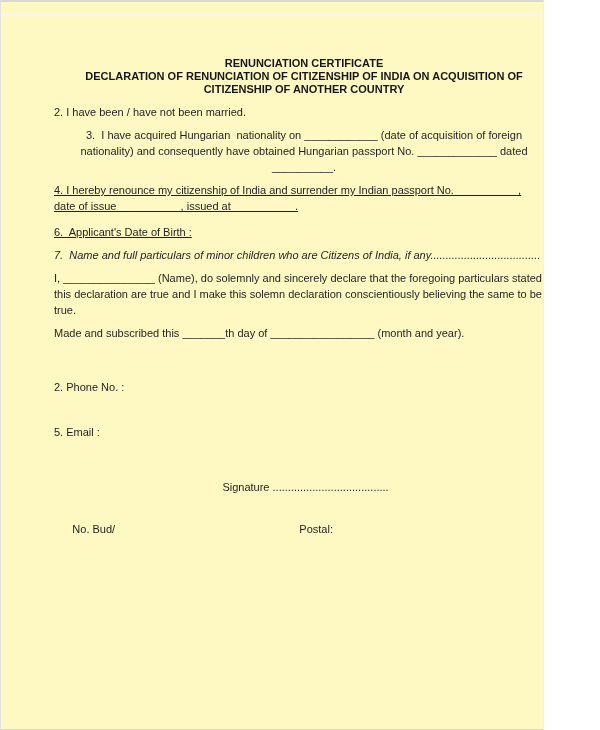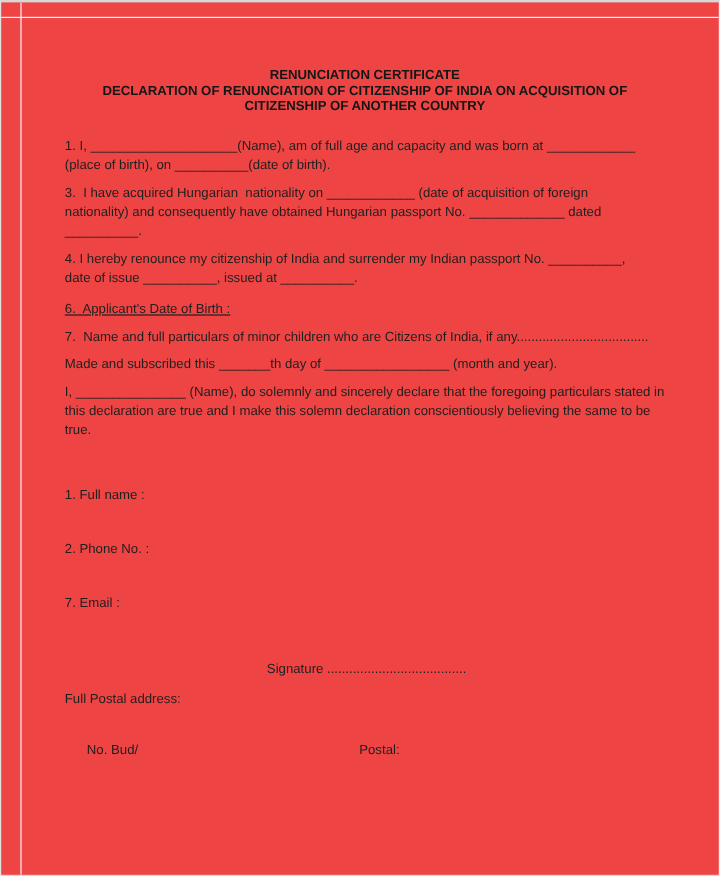--- a/index.html
+++ b/index.html
@@ -1,21 +1,21 @@
 <!DOCTYPE html>
 <html><head>
 <meta charset="utf-8">
 <style>
   html, body { margin: 0; padding: 0; background: #ffffff; }
   .page {
     position: relative;
-    width: 600px;
+    width: 544px;
     height: 730px;
     box-sizing: border-box;
-    background: #ef4444;
+    background: #fef9c3;
     border-top: 2px solid #d8d8d8;
     border-left: 1px solid #e2e2e2;
     border-right: 1px solid #f0f0f0;
     border-bottom: 1px solid #dadada;
     font-family: "Liberation Sans", "DejaVu Sans", sans-serif;
     font-size: 11px;
     color: #1f1f1f;
     overflow: hidden;
   }
   .edge-line-v {
@@ -40,25 +40,25 @@
     line-height: 13px;
     white-space: pre;
     color: #161616;
   }
   .para {
     white-space: pre;
     line-height: 16px;
   }
   .p-clause1 { margin-top: 18px; }
   .p-clause2 { margin-top: 8px; }
-  .p-clause3 { margin-top: 7px; }
-  .p-clause4 { margin-top: 7px; }
+  .p-clause3 { margin-top: 7px; text-align: center; }
+  .p-clause4 { margin-top: 7px; text-decoration: underline; }
   .p-clause5 { margin-top: 2px; }
   .p-clause6 { margin-top: 10px; text-decoration: underline; }
-  .p-clause7 { margin-top: 7px; }
+  .p-clause7 { margin-top: 7px; font-style: italic; }
   .p-solemn  { margin-top: 7px; }
   .p-made    { margin-top: 7px; }
   .particulars { margin-top: 9px; line-height: 15px; white-space: pre; }
   .p-signature { margin-top: 9px; text-align: center; }
   .p-postal    { margin-top: 9px; }
   .footer-row  { margin-top: 10px; white-space: pre; line-height: 16px; }
   .footer-number { display: inline-block; width: 227px; }
 </style>
 </head>
 <body>
@@ -66,50 +66,47 @@
 <div class="page">
   <div class="edge-line-v"></div>
   <div class="edge-line-h"></div>
 
   <div class="content">
 
     <div class="doc-title">RENUNCIATION CERTIFICATE
 DECLARATION OF RENUNCIATION OF CITIZENSHIP OF INDIA ON ACQUISITION OF
 CITIZENSHIP OF ANOTHER COUNTRY</div>
 
-    <div class="para p-clause1">1. I, ____________________(Name), am of full age and capacity and was born at ____________
-(place of birth), on __________(date of birth).</div>
 
+    <div class="para p-clause2">2. I have been / have not been married.</div>
 
     <div class="para p-clause3">3.  I have acquired Hungarian  nationality on ____________ (date of acquisition of foreign
 nationality) and consequently have obtained Hungarian passport No. _____________ dated
 __________.</div>
 
     <div class="para p-clause4">4. I hereby renounce my citizenship of India and surrender my Indian passport No. __________,
 date of issue __________, issued at __________.</div>
 
 
     <div class="para p-clause6">6.  Applicant's Date of Birth :</div>
 
     <div class="para p-clause7">7.  Name and full particulars of minor children who are Citizens of India, if any....................................</div>
 
-    <div class="para p-made">Made and subscribed this _______th day of _________________ (month and year).</div>
-
     <div class="para p-solemn">I, _______________ (Name), do solemnly and sincerely declare that the foregoing particulars stated in
 this declaration are true and I make this solemn declaration conscientiously believing the same to be
 true.</div>
 
+    <div class="para p-made">Made and subscribed this _______th day of _________________ (month and year).</div>
+
     <div class="particulars">
-      <div>1. Full name :</div>
       <div>2. Phone No. :</div>
-      <div>7. Email :</div>
+      <div>5. Email :</div>
     </div>
 
     <div class="para p-signature"> Signature ......................................</div>
 
-    <div class="para p-postal">Full Postal address:</div>
 
     <div class="footer-row">
       <span class="footer-number">No. Bud/</span><span>Postal:</span>
     </div>
 
   </div>
 </div>
 
 </body></html>

